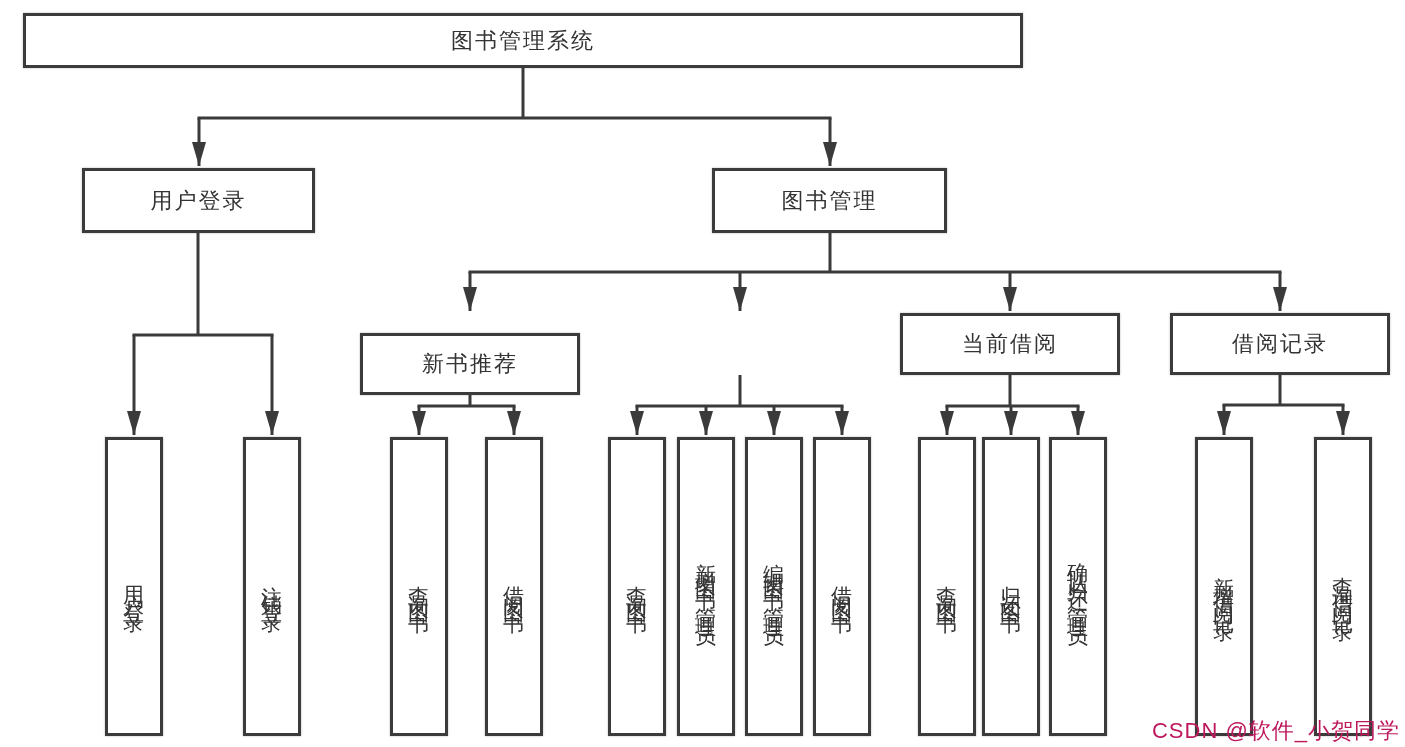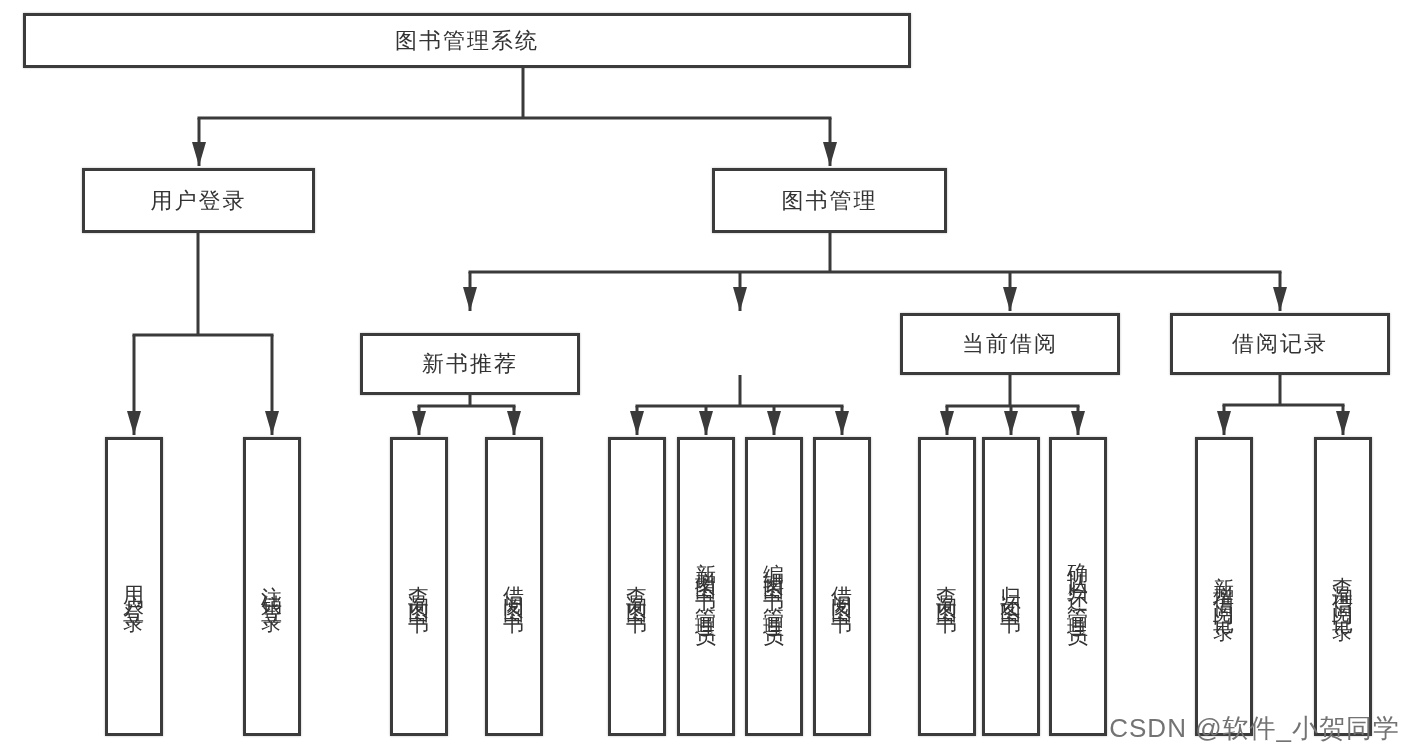--- a/index.html
+++ b/index.html
@@ -14,21 +14,21 @@
     color:#333333;font-size:22px;letter-spacing:2px;z-index:2;
     box-shadow:0 0 2px rgba(60,60,60,.35);
   }
   .leaf{font-size:21px;}
   .vtext{
     writing-mode:vertical-rl;text-orientation:mixed;
     letter-spacing:9px;line-height:1;
   }
   .watermark{
     position:absolute;right:5px;bottom:1px;z-index:5;
-    font-size:26px;color:#737373;letter-spacing:1px;white-space:nowrap;
+    font-size:22px;color:#be185d;letter-spacing:1px;white-space:nowrap;
   }
 </style>
 </head>
 <body>
 
 <div class="stage">
 
   <svg class="wires" viewBox="0 0 1405 747" xmlns="http://www.w3.org/2000/svg">
     <defs>
       <marker id="arrow" viewBox="0 0 24 14" refX="24" refY="7" markerWidth="24" markerHeight="14" markerUnits="userSpaceOnUse" orient="auto">
@@ -65,21 +65,21 @@
       <path d="M947,406 V435" marker-end="url(#arrow)"></path>
       <path d="M1011,406 V435" marker-end="url(#arrow)"></path>
       <path d="M1078,406 V435" marker-end="url(#arrow)"></path>
 
       <path d="M1280,375 V405 M1222.5,405 H1344.5"></path>
       <path d="M1224,405 V435" marker-end="url(#arrow)"></path>
       <path d="M1343,405 V435" marker-end="url(#arrow)"></path>
     </g>
   </svg>
 
-  <div class="box" style="left:23px;top:13px;width:888px;height:55px;">
+  <div class="box" style="left:23px;top:13px;width:1000px;height:55px;">
     <span>图书管理系统</span>
   </div>
 
   <div class="box" style="left:82px;top:168px;width:233px;height:65px;">
     <span>用户登录</span>
   </div>
   <div class="box" style="left:712px;top:168px;width:235px;height:65px;">
     <span>图书管理</span>
   </div>
 

